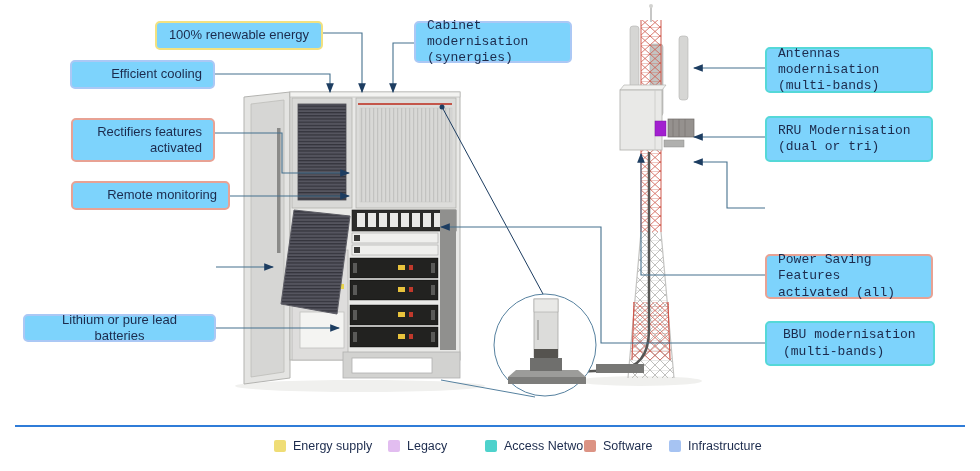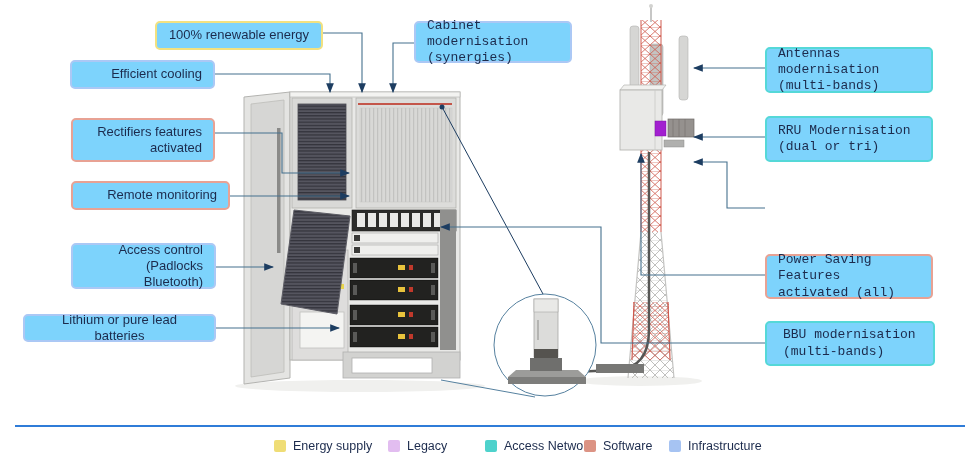--- a/index.html
+++ b/index.html
@@ -196,22 +196,20 @@
 
   <div class="callout al-center" style="left: 155px; top: 21px; width: 168px; height: 29px; border-color: rgb(242, 225, 128);">100% renewable energy</div>
 
   <div class="callout al-right" style="left: 70px; top: 60px; width: 145px; height: 29px; border-color: rgb(171, 200, 245);">Efficient cooling</div>
 
   <div class="callout al-right" style="left: 71px; top: 118px; width: 144px; height: 44px; border-color: rgb(232, 162, 148);">Rectifiers features
 activated</div>
 
   <div class="callout al-right" style="left: 71px; top: 181px; width: 159px; height: 29px; border-color: rgb(232, 162, 148);">Remote monitoring</div>
 
-  <div class="callout al-right" style="left: 71px; top: 243px; width: 145px; height: 46px; border-color: rgb(171, 200, 245);">Access control
-(Padlocks Bluetooth)</div>
 
   <div class="callout al-center" style="left: 23px; top: 314px; width: 193px; height: 28px; border-color: rgb(171, 200, 245);">Lithium or pure lead batteries</div>
 
   <div class="callout al-left" style="left: 414px; top: 21px; width: 158px; height: 42px; border-color: rgb(171, 200, 245);">Cabinet modernisation
 (synergies)</div>
 
   <div class="callout al-left" style="left: 765px; top: 47px; width: 168px; height: 46px; border-color: rgb(85, 216, 216);">Antennas modernisation
 (multi-bands)</div>
 
   <div class="callout al-left" style="left: 765px; top: 116px; width: 168px; height: 46px; border-color: rgb(85, 216, 216);">RRU Modernisation

